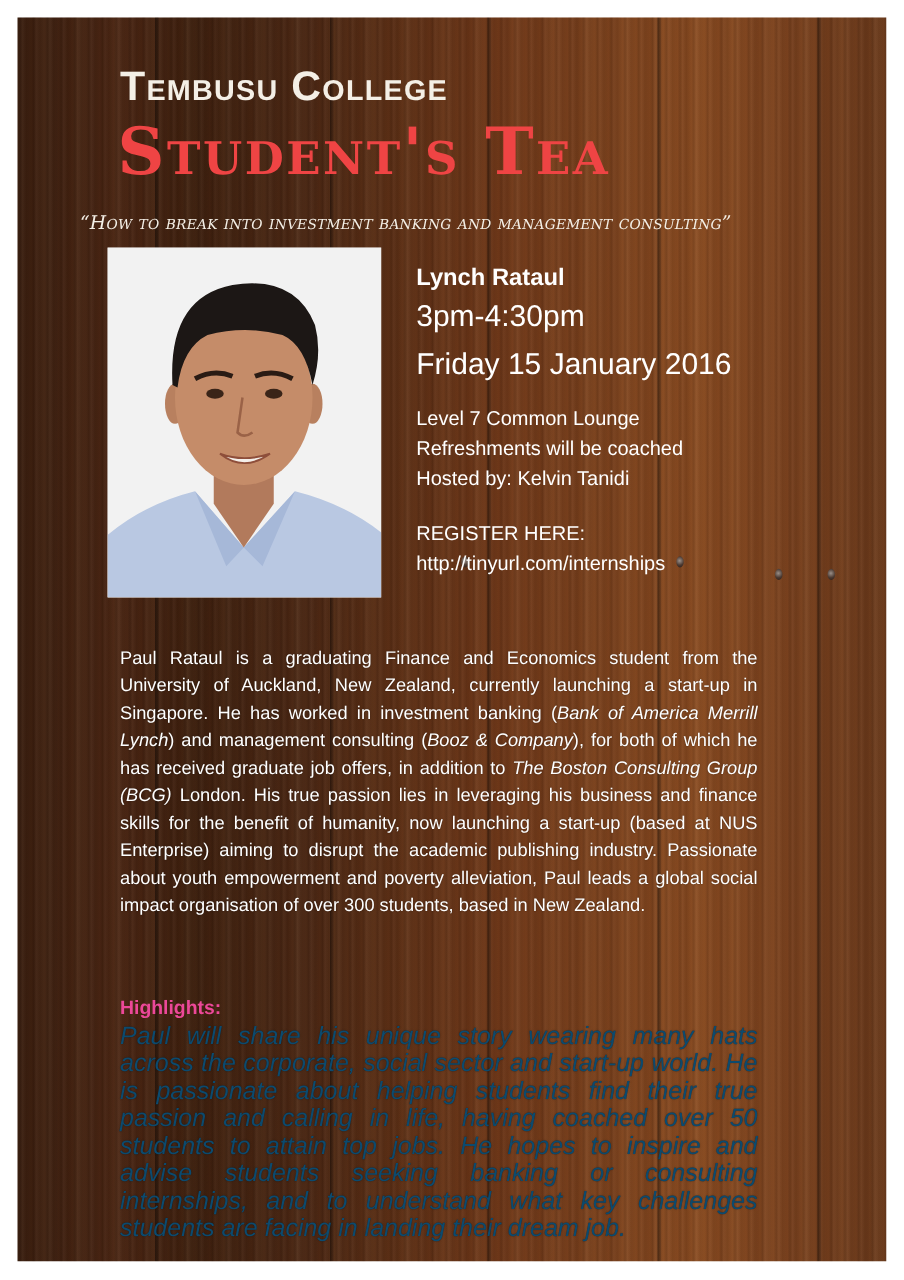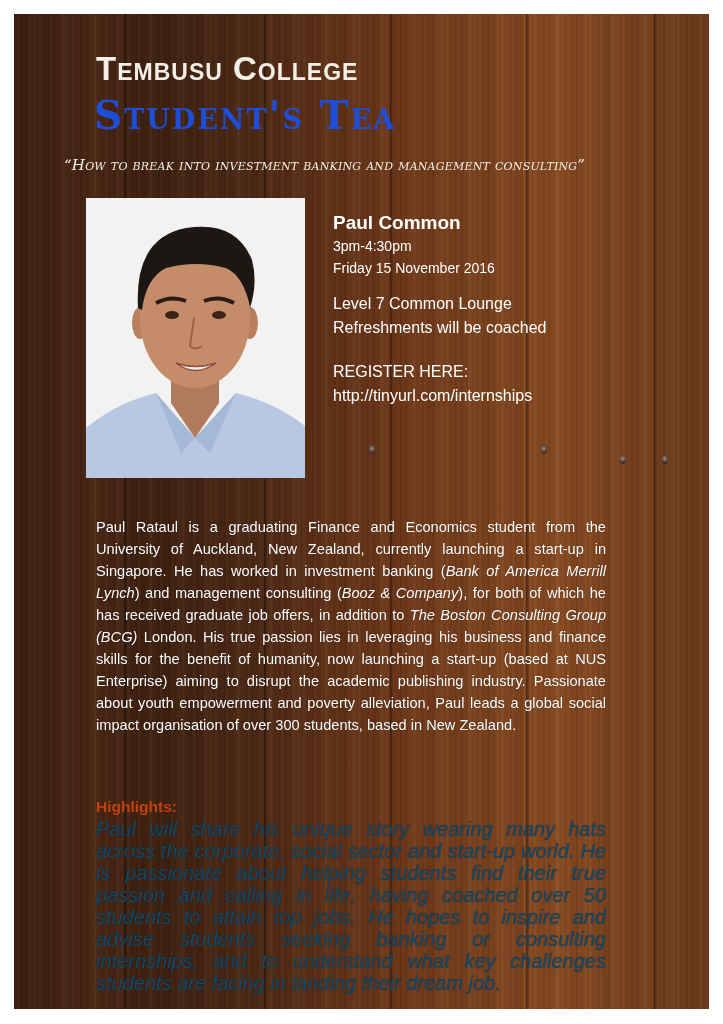--- a/index.html
+++ b/index.html
@@ -15,48 +15,48 @@
     .seam { position:absolute; top:0; bottom:0; width:3px; background:linear-gradient(90deg, rgba(0,0,0,0.45), rgba(0,0,0,0.15)); }
     .nail { position:absolute; width:6px; height:9px; border-radius:50%; background:radial-gradient(circle at 45% 40%, #9a8f88 0%, #4b3a32 55%, #2a1b14 100%); }
     .title-college {
       position:absolute; left:96px; top:52px; margin:0;
       font-family:Liberation Sans, sans-serif; font-variant:small-caps;
       font-size:33px; color:#f4efe6; letter-spacing:1px; line-height:1;
     }
     .title-event {
       position:absolute; left:94px; top:96px; margin:0;
       font-family:"DejaVu Serif", "Liberation Serif", serif; font-variant:small-caps;
-      font-size:39px; color:#1d4ed8; letter-spacing:2px; line-height:1;
+      font-size:52px; color:#ef4444; letter-spacing:2px; line-height:1;
     }
     .subtitle {
-      position:absolute; left:64px; top:158px; margin:0; width:600px;
+      position:absolute; left:64px; top:171px; margin:0; width:600px;
       font-family:"DejaVu Serif", "Liberation Serif", serif; font-style:italic; font-variant:small-caps;
       font-size:15px; color:#f4efe6; line-height:1; white-space:nowrap; letter-spacing:0.2px;
     }
     .photo {
       position:absolute; left:86px; top:198px; width:219px; height:280px;
       background:#f3f3f3; overflow:hidden;
     }
     .details {
       position:absolute; left:333px; top:212px; width:330px;
       font-family:"Liberation Sans", sans-serif; color:#ffffff;
     }
     .details .name { font-size:19px; font-weight:bold; margin:0; line-height:1.2; }
-    .details .big { font-size:14px; margin:0; line-height:1.6; }
+    .details .big { font-size:24px; margin:0; line-height:1.6; }
     .details .med { font-size:16px; margin:0; line-height:1.5; }
     .gap1 { height:12px; }
     .gap2 { height:20px; }
     .bio {
       position:absolute; left:96px; top:516px; width:510px; margin:0;
       font-family:"Liberation Sans", sans-serif; font-size:14.6px; line-height:22px;
       color:#ffffff; text-align:justify; text-shadow:0 0 1px rgba(0,0,0,0.5);
     }
     .highlights-title {
       position:absolute; left:96px; top:798px; margin:0;
-      font-family:"Liberation Sans", sans-serif; font-size:15.5px; font-weight:bold; color:#c2410c;
+      font-family:"Liberation Sans", sans-serif; font-size:15.5px; font-weight:bold; color:#ec4899;
     }
     .highlights-body {
       position:absolute; left:96px; top:818px; width:510px; margin:0;
       font-family:"Liberation Sans", sans-serif; font-size:20px; line-height:22px;
       color:#0c4a6e; text-align:justify; text-shadow:0 0 1px rgba(0,0,0,0.5);font-style:italic;
     }
     .bio i { font-style:italic; }
   </style>
 </head>
 <body>
@@ -102,26 +102,27 @@
     <ellipse cx="86" cy="117" rx="7" ry="4" fill="#3a2418"></ellipse>
     <ellipse cx="133" cy="117" rx="7" ry="4" fill="#3a2418"></ellipse>
 
     <path d="M108 120 L104 148 Q109 153 116 148" stroke="#9a6247" stroke-width="2" fill="none"></path>
 
     <path d="M90 165 Q109 180 130 165 Q109 172 90 165 Z" fill="#f4efe9" stroke="#8e4e3a" stroke-width="1.5"></path>
   </svg>
 </div>
 
 <div class="details">
-  <p class="name">Paul Common</p>
+  <p class="name">Lynch Rataul</p>
   <p class="big">3pm-4:30pm</p>
-  <p class="big">Friday 15 November 2016</p>
+  <p class="big">Friday 15 January 2016</p>
   <div class="gap1"></div>
   <p class="med">Level 7 Common Lounge</p>
   <p class="med">Refreshments will be coached</p>
+  <p class="med">Hosted by:  Kelvin Tanidi</p>
   <div class="gap2"></div>
   <p class="med">REGISTER HERE:</p>
   <p class="med">http://tinyurl.com/internships</p>
 </div>
 
 <p class="bio"><span>Paul Rataul is a graduating Finance and Economics student from the University of Auckland, New Zealand, currently launching a start-up in Singapore. He has worked in investment banking (</span><i>Bank of America Merrill Lynch</i><span>) and management consulting (</span><i>Booz &amp; Company</i><span>), for both of which he has received graduate job offers, in addition to </span><i>The Boston Consulting Group (BCG)</i><span> London. His true passion lies in leveraging his business and finance skills for the benefit of humanity, now launching a start-up (based at NUS Enterprise) aiming to disrupt the academic publishing industry. Passionate about youth empowerment and poverty alleviation, Paul leads a global social impact organisation of over 300 students, based in New Zealand.</span></p>
 
 <p class="highlights-title">Highlights:</p>
 <p class="highlights-body">Paul will share his unique story wearing many hats across the corporate, social sector and start-up world. He is passionate about helping students find their true passion and calling in life, having coached over 50 students to attain top jobs. He hopes to inspire and advise students seeking banking or consulting internships, and to understand what key challenges students are facing in landing their dream job.</p>
 

